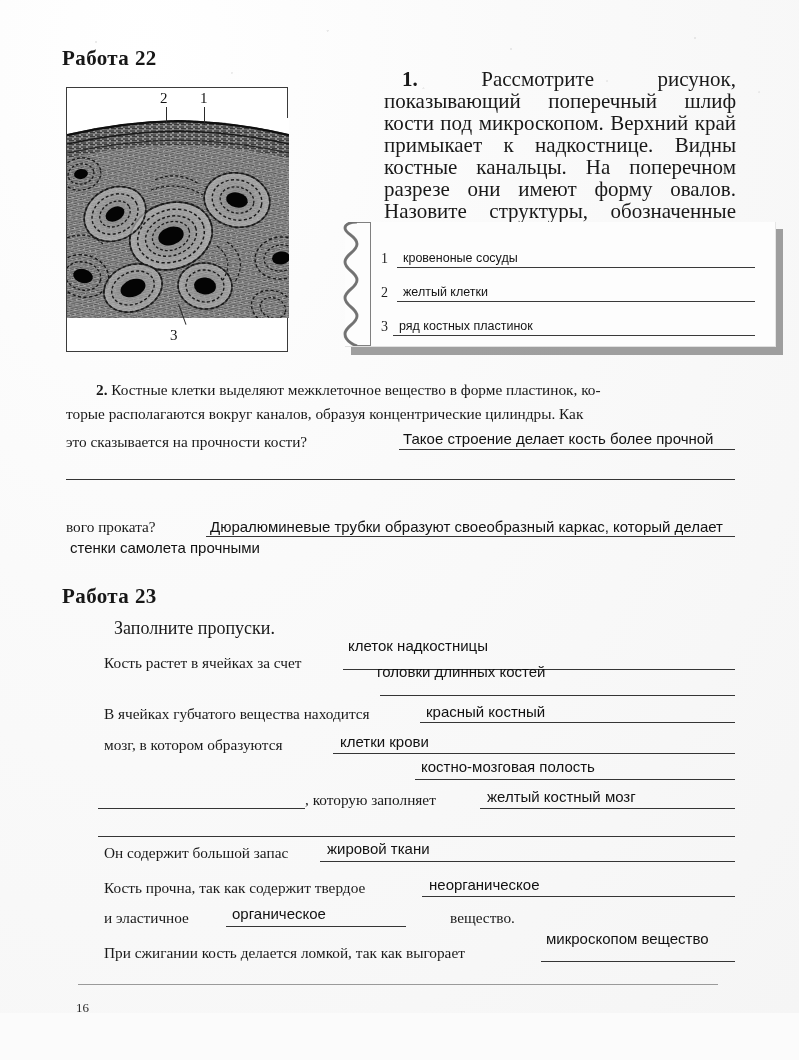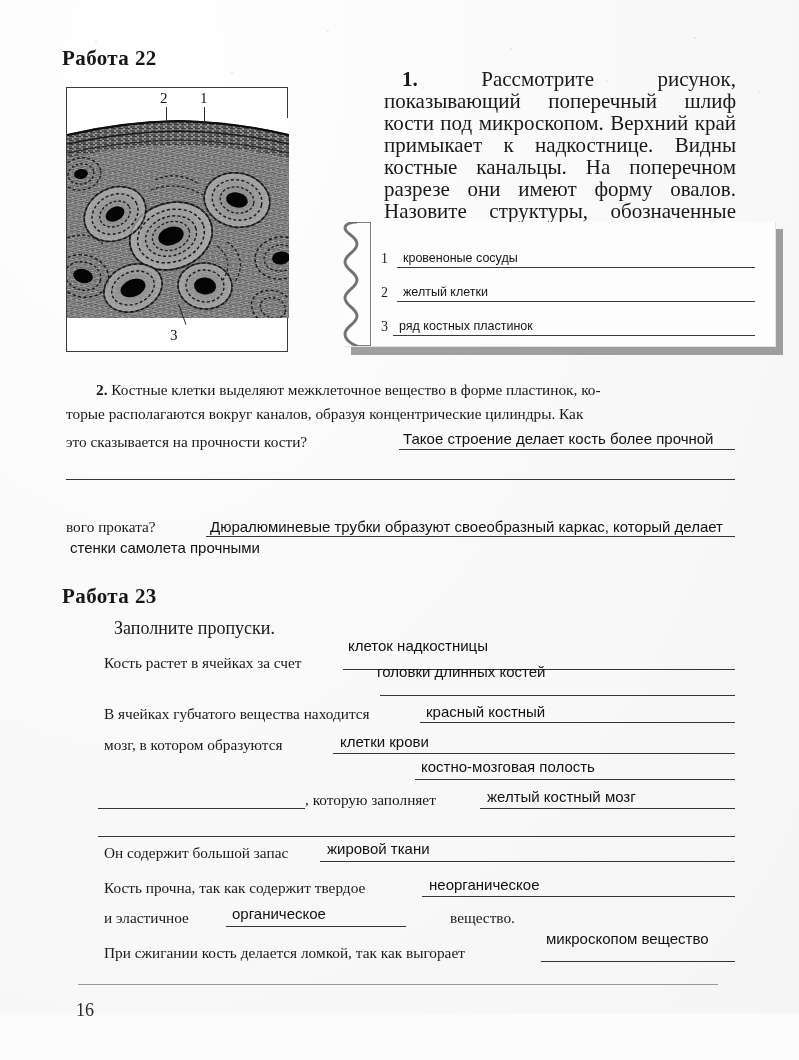--- a/index.html
+++ b/index.html
@@ -123,21 +123,21 @@
     color:#111;
     white-space:nowrap;
   }
   .rule{
     position:absolute;height:0;border-bottom:1.1px solid #353535;
   }
 
   .pagenum{
     position:absolute;left:76px;top:1000px;
     font-family:"Liberation Serif", serif;
-    font-size:18px;color:#2a2a2a;
+    font-size:13px;color:#2a2a2a;
   }
   .footrule{
     position:absolute;left:78px;top:984px;width:640px;height:0;
     border-bottom:1.3px solid #9a9a9a;
   }
 </style>
 </head>
 <body>
 
 <div class="page">

